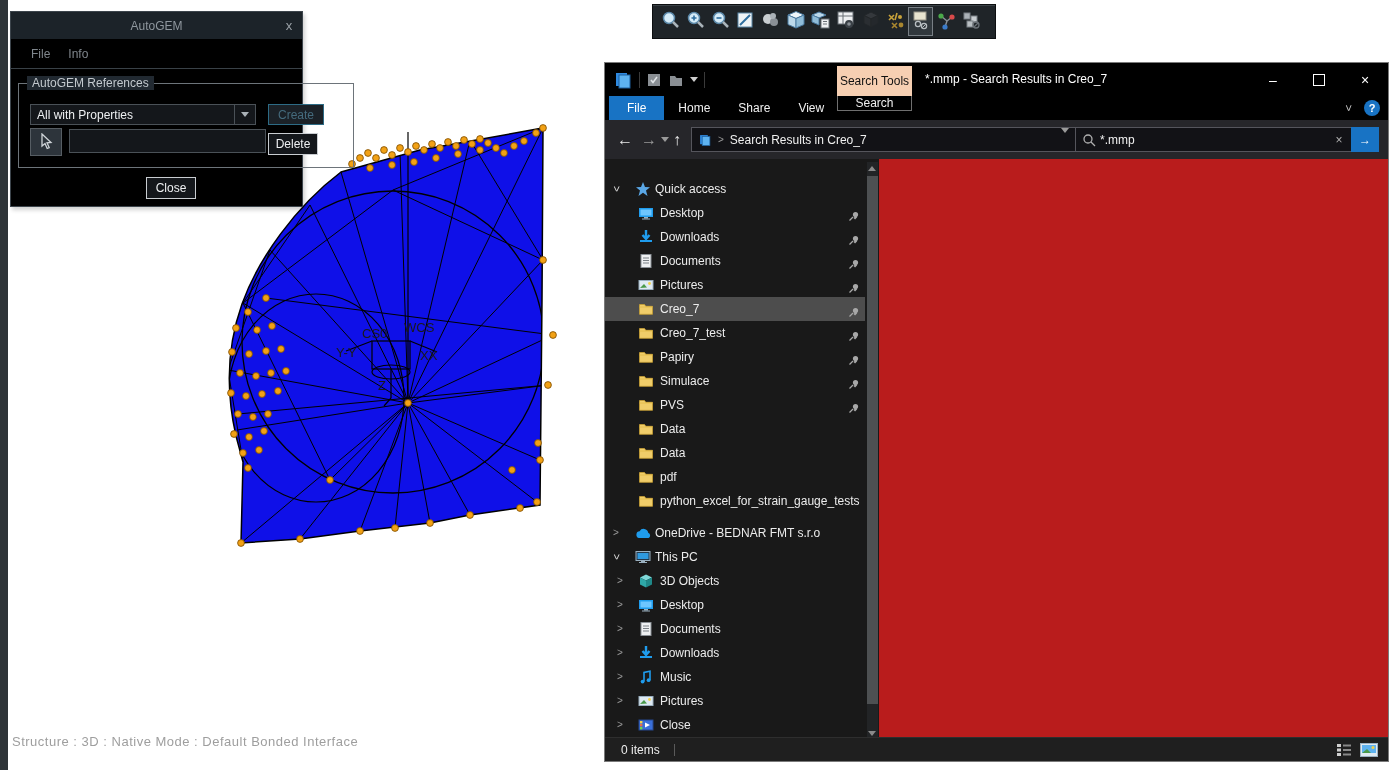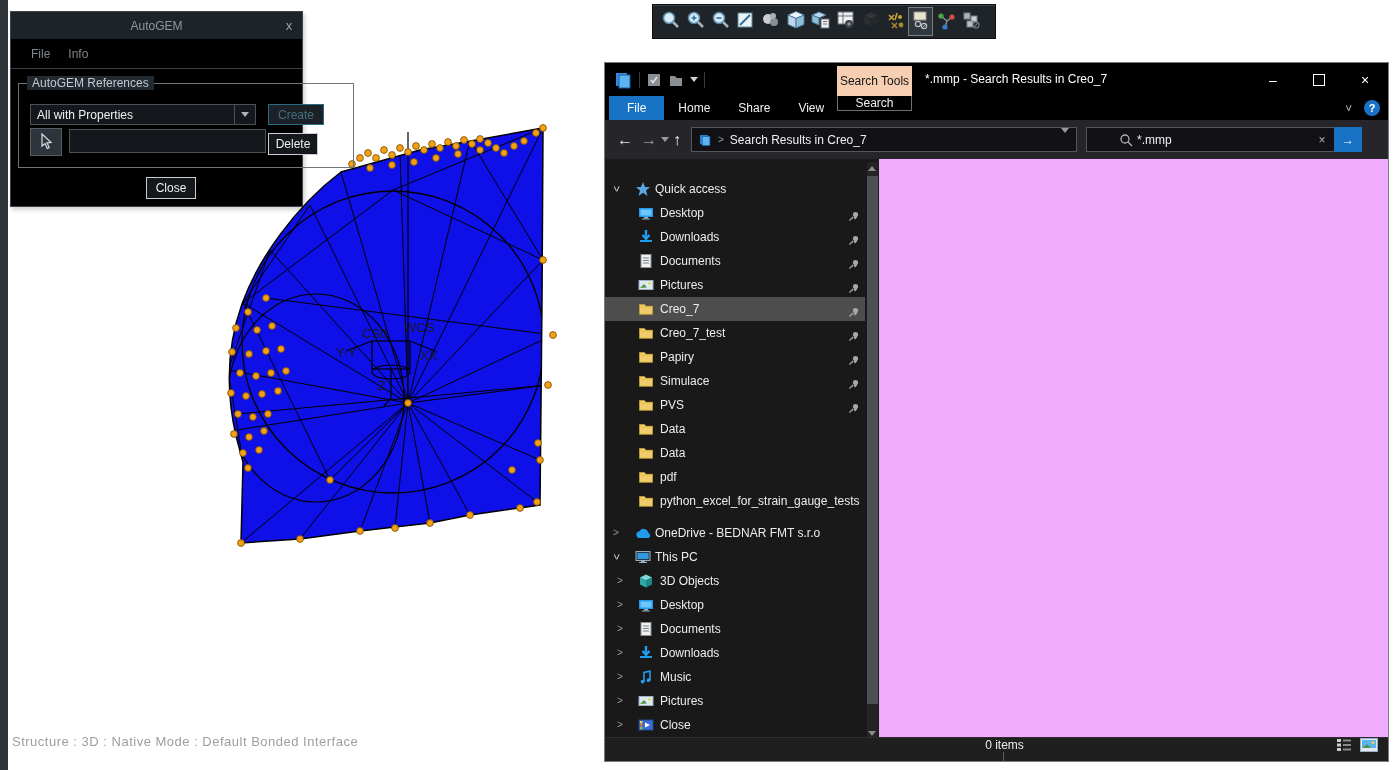--- a/index.html
+++ b/index.html
@@ -63,42 +63,42 @@
   #nav-back{left:12px;}#nav-fwd{left:36px;color:#9a9a9a;}#nav-up{left:68px;}
   #nav-dd{position:absolute;left:56px;top:17px;}
   #addr-box{position:absolute;left:86px;top:7px;width:386px;height:25px;background:#121216;border:1px solid #55555c;
             box-sizing:border-box;display:flex;align-items:center;}
   #addr-box .foldmini{margin:0 6px 0 6px;}
   #addr-box .crumb-sep{color:#9a9a9a;font-size:10px;margin-right:6px;}
   #addr-box .addr-text{flex:1;color:#f0f0f0;}
   #addr-box .addr-dd{width:22px;text-align:center;}
   #addr-refresh{position:absolute;left:478px;top:7px;width:24px;height:25px;line-height:25px;text-align:center;
                 color:#d8d8d8;font-size:14px;}
-  #search-box{position:absolute;left:481px;top:7px;width:276px;height:25px;background:#121216;border:1px solid #55555c;
-              box-sizing:border-box;display:flex;align-items:center;padding-left:26px;}
+  #search-box{position:absolute;left:470px;top:7px;width:304px;height:25px;background:#121216;border:1px solid #55555c;
+              box-sizing:border-box;display:flex;align-items:center;}
   #search-box .sv{flex:1;color:#f0f0f0;}
   #search-clear{width:24px;text-align:center;color:#b0b0b0;}
   #search-go{width:28px;height:25px;background:#1873c4;color:#fff;display:flex;align-items:center;justify-content:center;margin-right:-1px;}
-  #ex-content{position:absolute;left:0;top:96px;right:0;bottom:23px;background:#f0abfc;}
+  #ex-content{position:absolute;left:0;top:96px;right:0;bottom:23px;background:#b91c1c;}
   #ex-sidebar{position:absolute;left:0;top:0;width:274px;height:100%;background:#191919;overflow:hidden;}
   #ex-main{position:absolute;left:276px;top:0;right:0;height:100%;background:#202020;}
   #ex-empty{margin-top:17px;text-align:center;color:#ececec;}
   .srow{position:absolute;left:0;width:260px;height:24px;line-height:24px;white-space:nowrap;}
   .srow.selected{background:#4d4d4d;}
   .srow .rchev{position:absolute;font-size:10px;color:#9a9a9a;top:0;}
   .srow .ricon{position:absolute;top:4px;}
   .srow .rlabel{position:absolute;color:#ececec;}
   .srow .rpin{position:absolute;left:243px;top:5px;}
   #sb-scroll{position:absolute;left:262px;top:3px;width:11px;height:578px;background:#222426;}
   #sb-thumb{position:absolute;left:0;top:14px;width:11px;height:528px;background:#4d5052;}
   .sb-arrow{position:absolute;left:1px;width:0;height:0;border-left:4px solid transparent;border-right:4px solid transparent;}
   #sb-up{top:4px;border-bottom:5px solid #8a8a8a;}
   #sb-down{bottom:4px;border-top:5px solid #8a8a8a;}
   #ex-statusbar{position:absolute;left:0;bottom:0;right:0;height:23px;background:#1f1f1f;border-top:1px solid #2e2e2e;
-                display:flex;align-items:center;flex-direction:column;}
+                display:flex;align-items:center;}
   #status-count{margin-left:16px;color:#ececec;}
   #status-sep{width:1px;height:12px;background:#5a5a5a;margin-left:14px;}
   #status-views{position:absolute;right:10px;display:flex;gap:8px;align-items:center;}
   
   #model-svg{position:absolute;left:200px;top:110px;}
   #model-svg text{font-family:"Liberation Sans",sans-serif;font-size:13px;fill:#1a1a1a;}
 </style>
 </head>
 <body>
 

